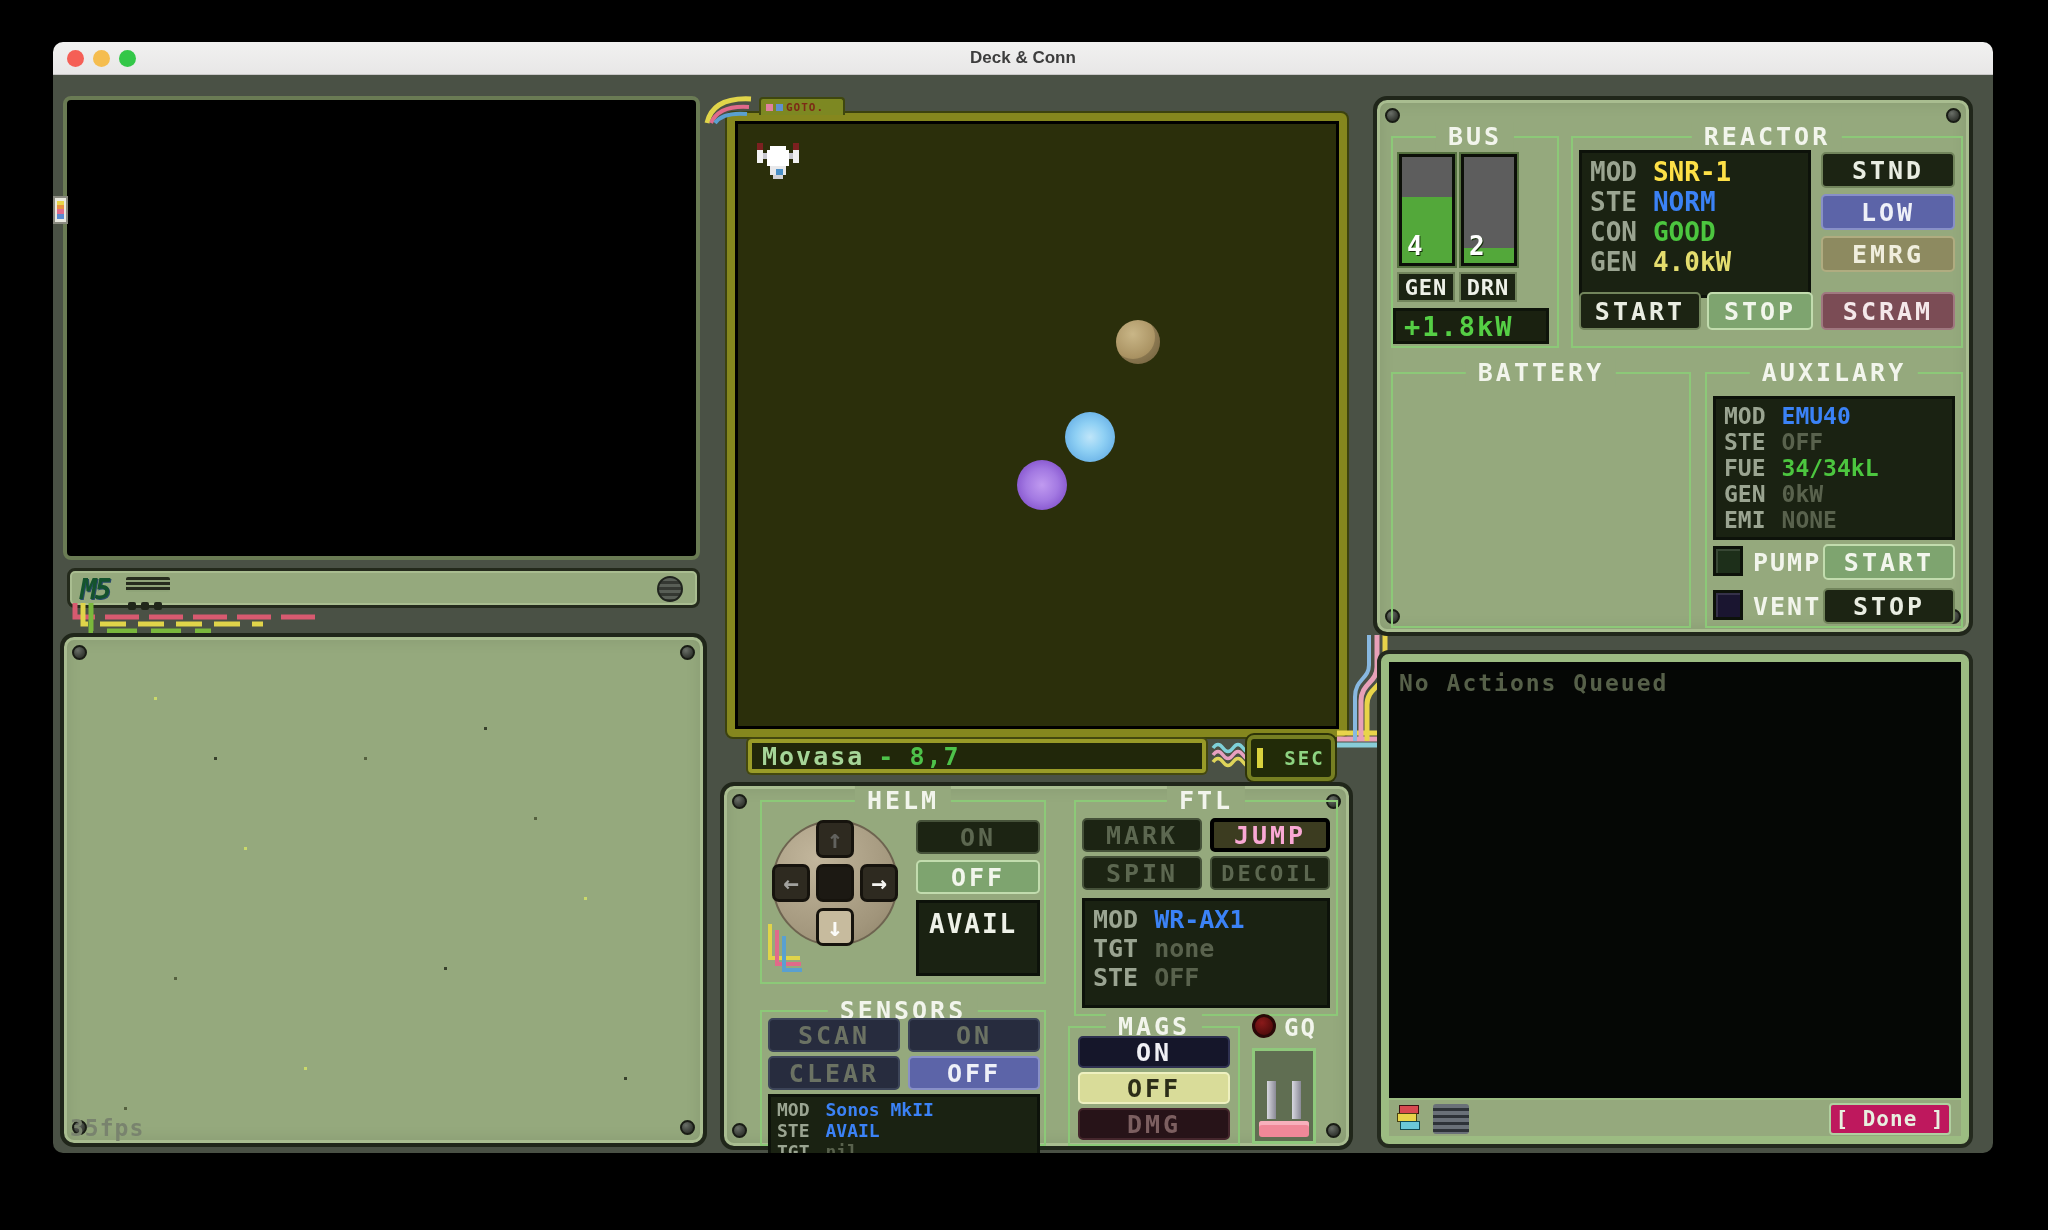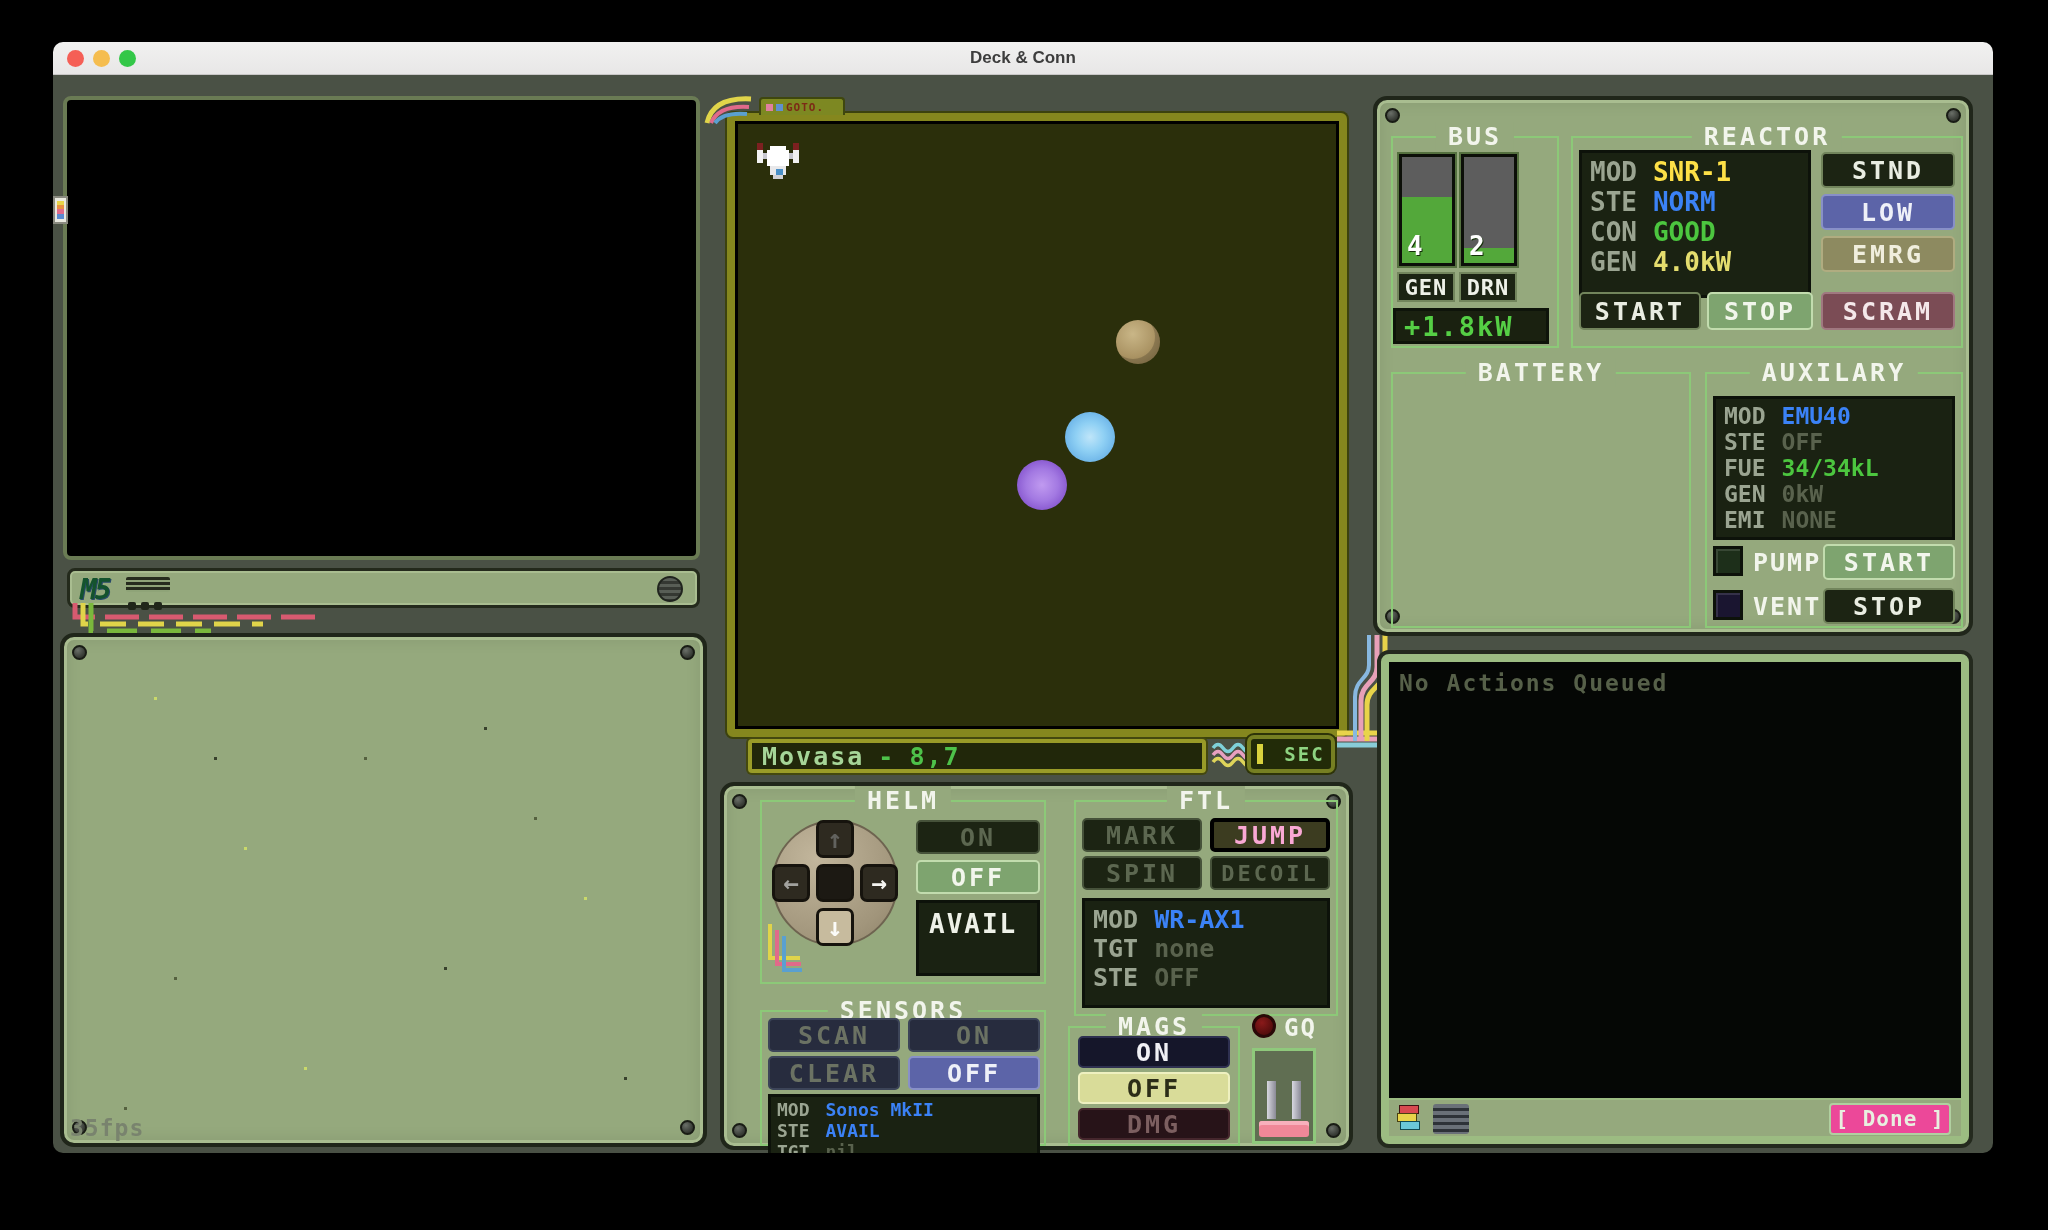--- a/index.html
+++ b/index.html
@@ -88,21 +88,21 @@
   #planet-purple{left:282px;top:339px;width:50px;height:50px;
     background:radial-gradient(circle,#c09af0 0%,#a379e2 45%,#8352cc 80%,#6a3eb0 100%);}
   #ship{position:absolute;left:22px;top:22px;}
 
   
   #movasa-bar{position:absolute;left:695px;top:664px;width:458px;height:34px;background:#21270a;
     border:4px solid #999b28;border-radius:4px;display:flex;align-items:center;gap:14px;padding-left:10px;
     font-weight:bold;font-size:25px;letter-spacing:2px;box-shadow:0 0 0 2px #44480f;}
   #movasa-bar .sysname{color:#a6d598;}
   #movasa-bar .sysdash,#movasa-bar .syscoords{color:#4ec24a;}
-  #sec-btn{position:absolute;left:1194px;top:660px;width:88px;height:38px;background:#222b08;
+  #sec-btn{position:absolute;left:1194px;top:660px;width:88px;height:46px;background:#222b08;
     border:4px solid #767f22;border-radius:7px;box-shadow:0 0 0 2px #2e3408;
     display:flex;align-items:center;justify-content:center;gap:21px;}
   #sec-btn .bar{width:6px;height:20px;background:#d9d23e;}
   #sec-btn .txt{color:#8ed381;font-weight:bold;font-size:19px;letter-spacing:2px;}
   .cable{position:absolute;pointer-events:none;}
 
   
   #helm-panel{left:667px;top:707px;width:633px;height:368px;}
   .dpad{position:absolute;left:50px;top:36px;width:122px;height:122px;}
   .dpad .disc{position:absolute;inset:-2px;border-radius:50%;border:2px solid #6e6450;
@@ -137,21 +137,21 @@
   .chk-pump{background:#1d2f1a;}
   .chk-vent{background:#1a1530;}
   .chklabel{position:absolute;color:#f2f5ec;font-weight:bold;font-size:25px;letter-spacing:2px;}
 
   
   #queue-panel{position:absolute;left:1324px;top:575px;width:596px;height:498px;background:#9cbc82;
     border:4px solid #242a1e;border-radius:12px;}
   #queue-black{position:absolute;left:8px;top:8px;right:8px;height:436px;background:#050705;}
   #queue-empty{position:absolute;left:10px;top:8px;color:#566049;font-weight:bold;font-size:23px;letter-spacing:2px;}
   #queue-bar{position:absolute;left:8px;top:446px;right:8px;bottom:8px;background:#95a97d;}
-  #done-btn{position:absolute;right:10px;top:3px;width:122px;height:32px;background:#ec4899;
+  #done-btn{position:absolute;right:10px;top:3px;width:122px;height:32px;background:#be185d;
     border:2px solid #b0d0a0;border-radius:4px;color:#e8f0e0;font-weight:bold;font-size:21px;letter-spacing:1px;
     display:flex;align-items:center;justify-content:center;margin-left:16px;}
   .stack-icon{position:absolute;left:8px;top:5px;width:30px;height:30px;}
   .stack-icon .r{position:absolute;left:2px;top:0;width:20px;height:9px;background:#d84a50;border:1px solid #401012;}
   .stack-icon .y{position:absolute;left:0;top:8px;width:20px;height:9px;background:#e8d44a;border:1px solid #4a4210;}
   .stack-icon .c{position:absolute;left:3px;top:16px;width:20px;height:9px;background:#6ac8d8;border:1px solid #104a52;}
   .list-icon{position:absolute;left:44px;top:4px;width:36px;height:30px;border-radius:3px;
     background:repeating-linear-gradient(180deg,#6a7078 0 4px,#2e3238 4px 7px);}
 </style>
 </head>

